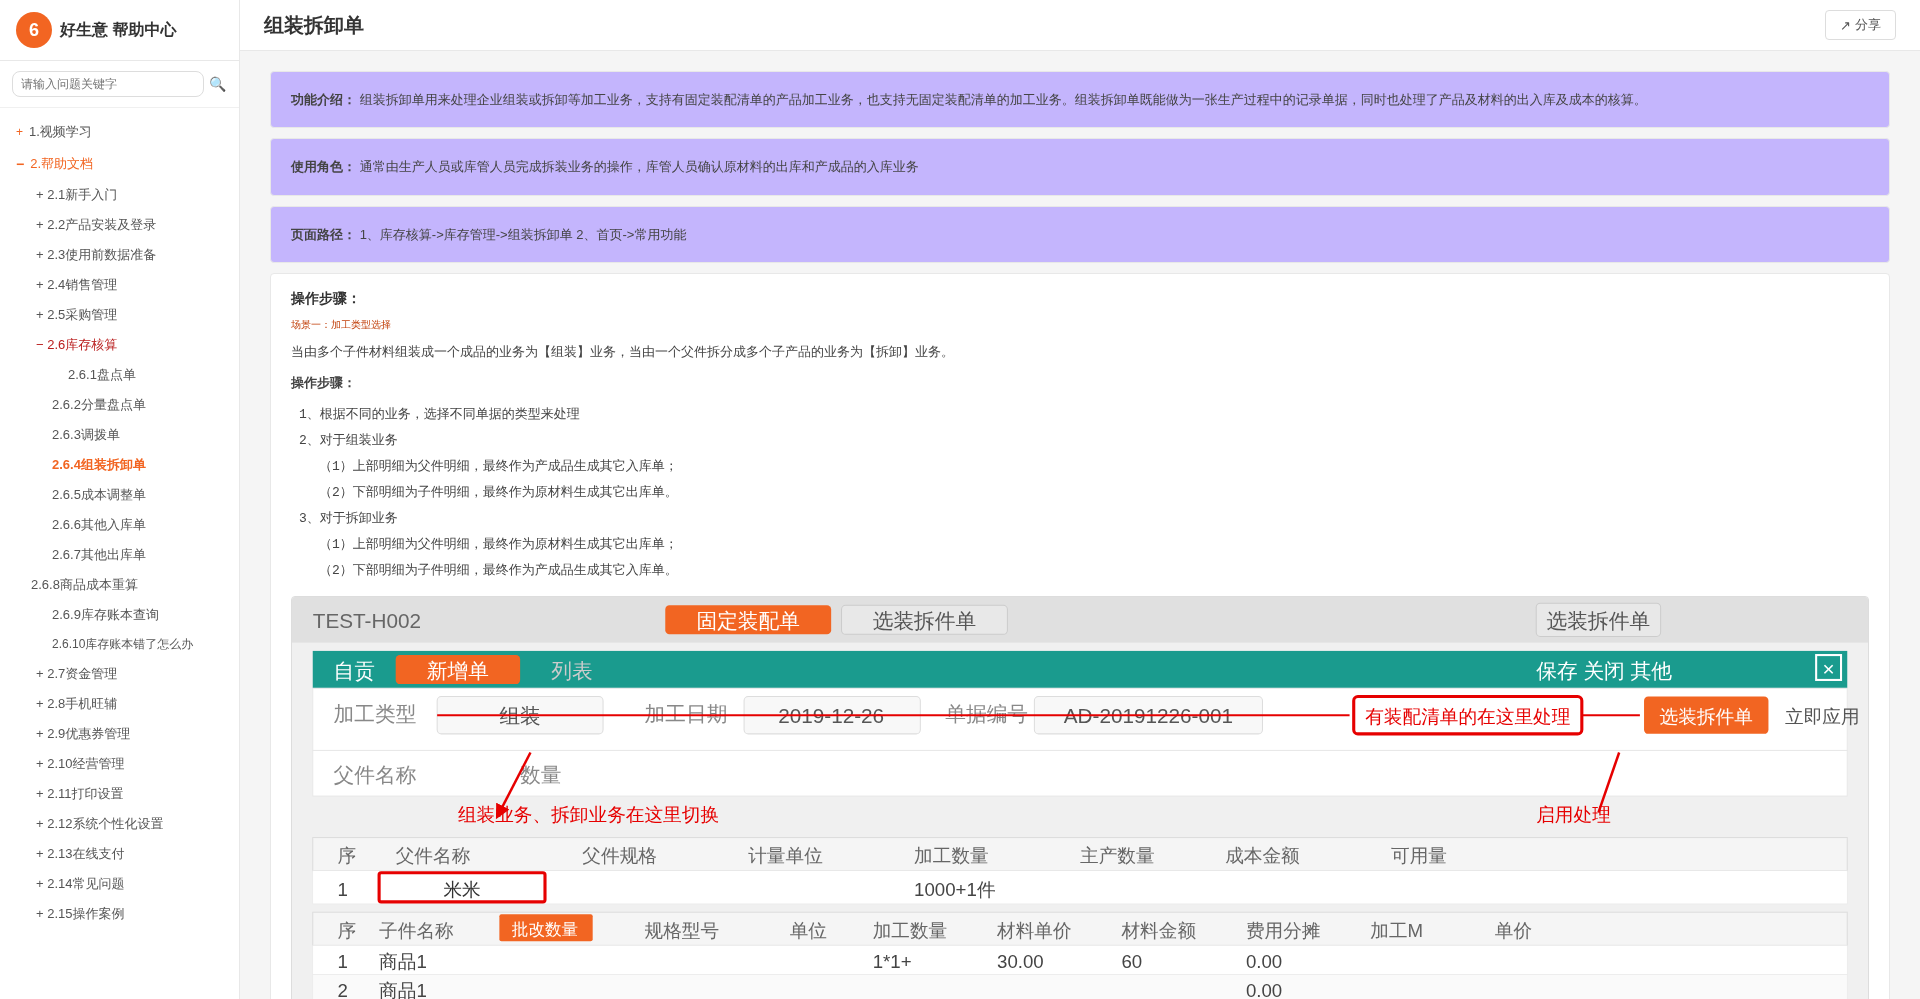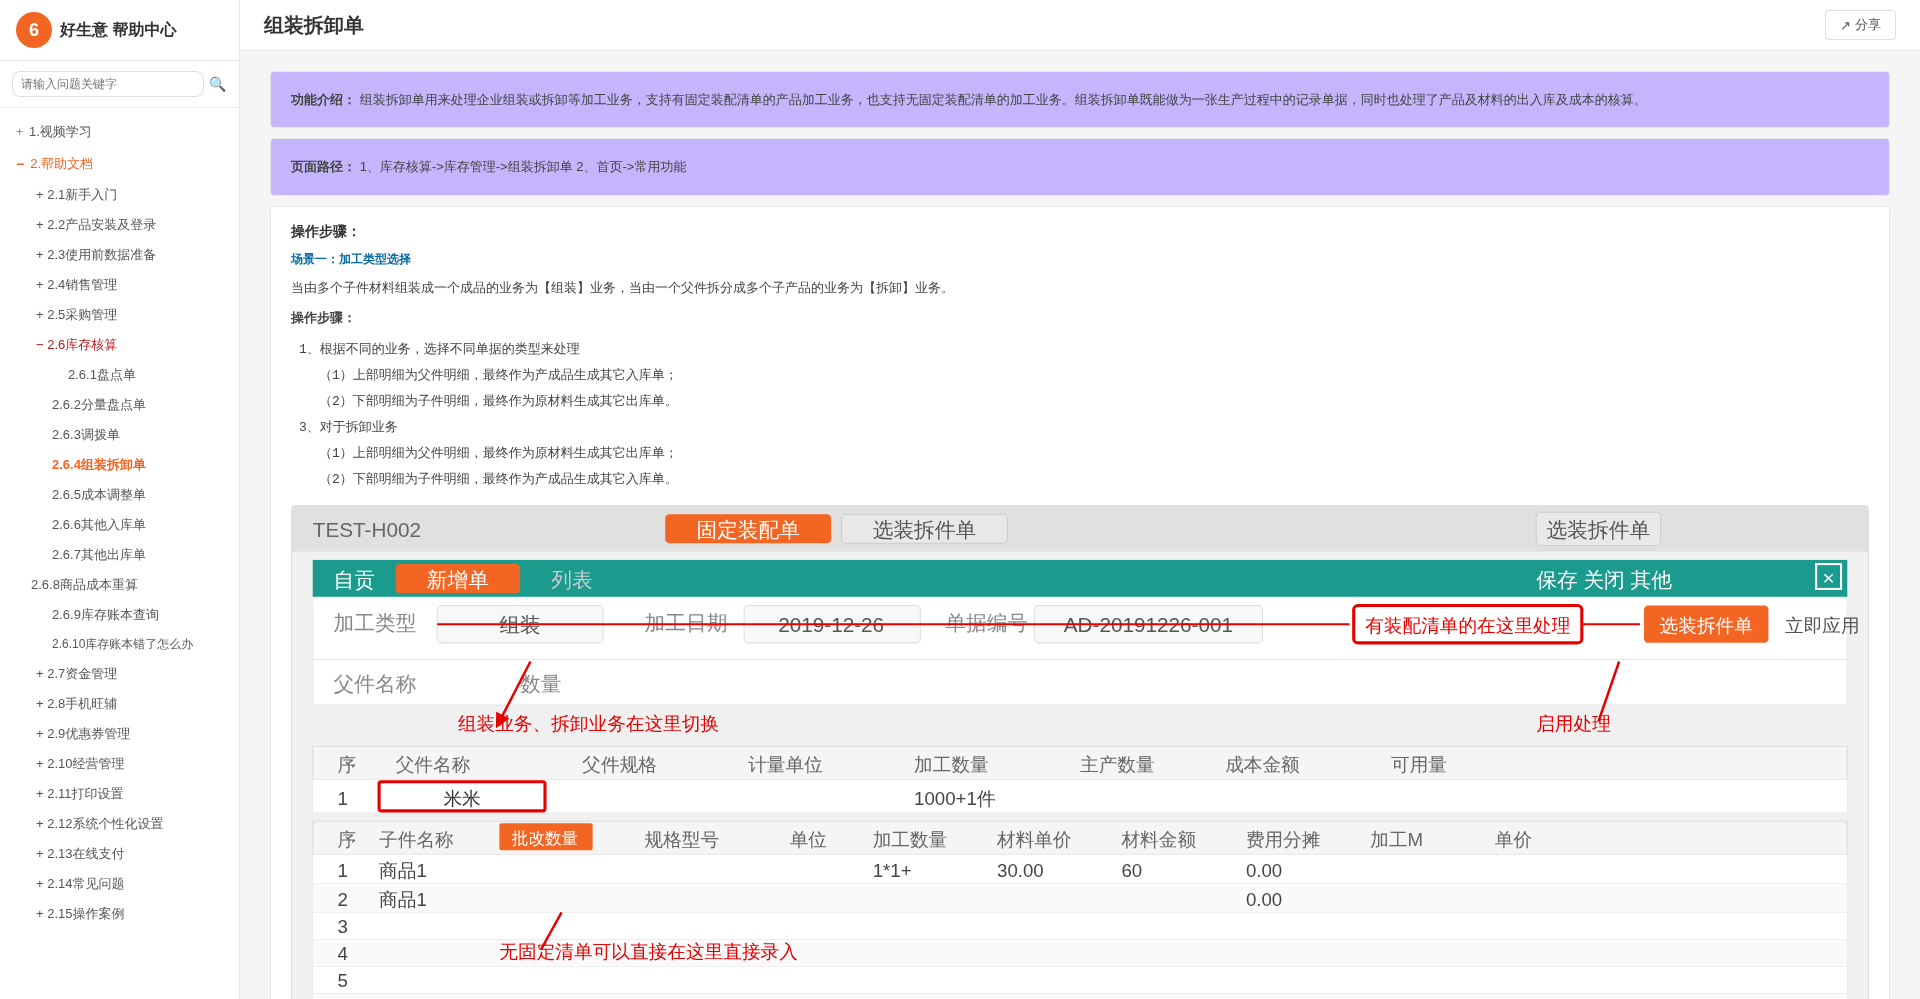--- a/index.html
+++ b/index.html
@@ -142,23 +142,23 @@
       padding: 16px 20px;
       margin-bottom: 10px;
     }
     .section-block h3 {
       font-size: 14px;
       font-weight: bold;
       margin-bottom: 10px;
       color: #333;
     }
     .section-block .step-title {
-      font-size: 12px;
-      font-weight: bold;
-      color: #0369a1;
+      font-size: 10px;
+      font-weight: normal;
+      color: #c2410c;
       margin-bottom: 8px;
     }
     .section-block p {
       font-size: 13px;
       line-height: 1.9;
       color: #444;
       margin-bottom: 6px;
     }
     .section-block .step-list {
       font-size: 13px;
@@ -311,33 +311,38 @@
       <span>分享</span>
     </button>
   </div>
   <div class="content-area">
 
     <div class="content-card">
       <span class="label">功能介绍：</span>
       <span>组装拆卸单用来处理企业组装或拆卸等加工业务，支持有固定装配清单的产品加工业务，也支持无固定装配清单的加工业务。组装拆卸单既能做为一张生产过程中的记录单据，同时也处理了产品及材料的出入库及成本的核算。</span>
     </div>
 
+    <div class="content-card">
+      <span class="label">使用角色：</span>
+      <span>通常由生产人员或库管人员完成拆装业务的操作，库管人员确认原材料的出库和产成品的入库业务</span>
+    </div>
 
     <div class="content-card">
       <span class="label">页面路径：</span>
       <span>1、库存核算-&gt;库存管理-&gt;组装拆卸单 2、首页-&gt;常用功能</span>
     </div>
 
     <div class="section-block">
       <h3>操作步骤：</h3>
       <div class="step-title">场景一：加工类型选择</div>
       <p>当由多个子件材料组装成一个成品的业务为【组装】业务，当由一个父件拆分成多个子产品的业务为【拆卸】业务。</p>
       <p><strong>操作步骤：</strong></p>
       <ul class="step-list">
         <li>1、根据不同的业务，选择不同单据的类型来处理</li>
+        <li>2、对于组装业务</li>
         <li class="sub-item">（1）上部明细为父件明细，最终作为产成品生成其它入库单；</li>
         <li class="sub-item">（2）下部明细为子件明细，最终作为原材料生成其它出库单。</li>
         <li>3、对于拆卸业务</li>
         <li class="sub-item">（1）上部明细为父件明细，最终作为原材料生成其它出库单；</li>
         <li class="sub-item">（2）下部明细为子件明细，最终作为产成品生成其它入库单。</li>
       </ul>
 
       <div class="screenshot-container">
         <svg class="svg-screenshot" viewBox="0 0 760 280" xmlns="http://www.w3.org/2000/svg" style="display:block;">
 

